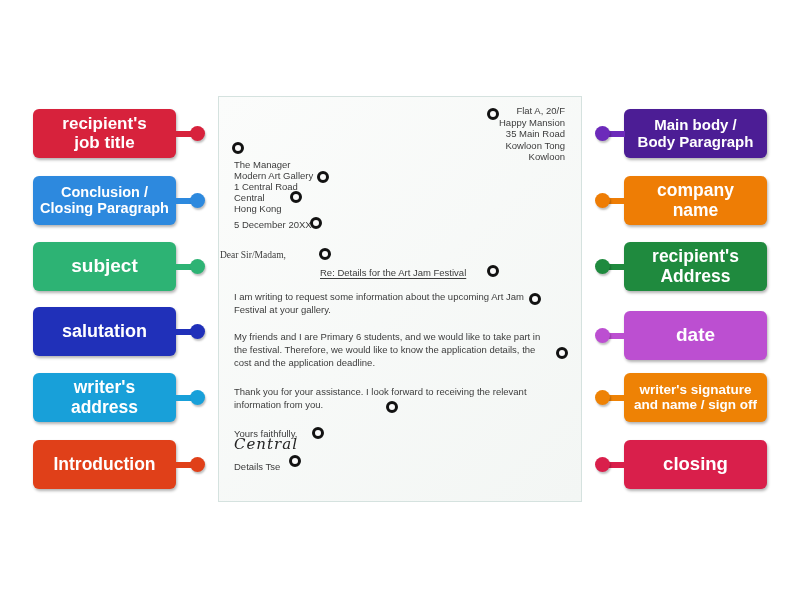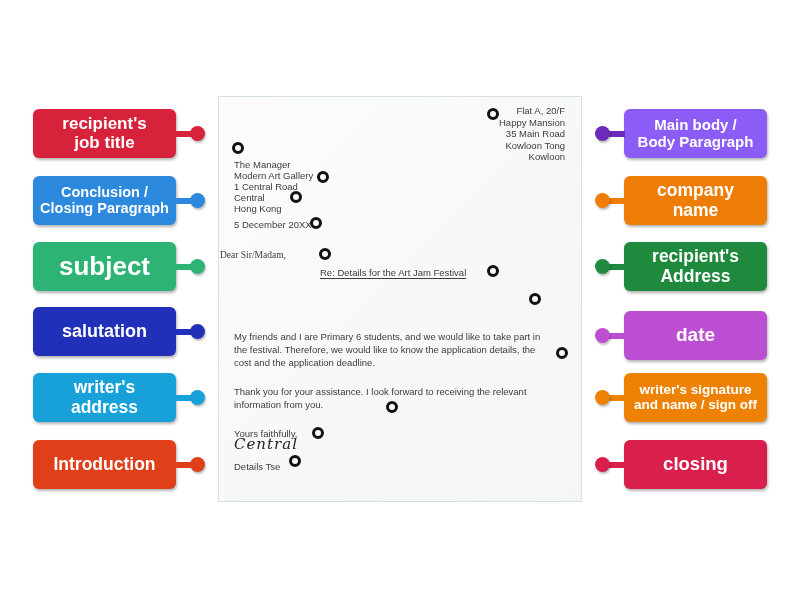--- a/index.html
+++ b/index.html
@@ -68,41 +68,42 @@
 Kowloon Tong
 Kowloon</div>
   <div class="doc-text recipient-address">The Manager
 Modern Art Gallery
 1 Central Road
 Central
 Hong Kong</div>
   <div class="doc-text date-line">5 December 20XX</div>
   <div class="doc-text salutation-line">Dear Sir/Madam,</div>
   <div class="doc-text subject-line">Re: Details for the Art Jam Festival</div>
+  <div class="doc-text para para-0">I am writing to request some information about the upcoming Art Jam Festival at your gallery.</div>
   <div class="doc-text para para-1">My friends and I are Primary 6 students, and we would like to take part in the festival. Therefore, we would like to know the application details, the cost and the application deadline.</div>
   <div class="doc-text para para-2">Thank you for your assistance. I look forward to receiving the relevant information from you.</div>
   <div class="doc-text closing-line">Yours faithfully,</div>
   <div class="signature-line doc-text">Central</div>
   <div class="doc-text signer-line">Details Tse</div>
 </div>
 
 <div id="left-col">
     <div class="card left" style="top: 109px; left: 33px; background: rgb(215, 34, 60); font-size: 17px;">
     <span class="card-text">recipient's
 job title</span>
     <span class="stub" style="background: rgb(215, 34, 60);"></span>
     <span class="dot" style="background: rgb(215, 34, 60);"></span>
   </div>
     <div class="card left" style="top: 176px; left: 33px; background: rgb(45, 137, 222); font-size: 14.5px;">
     <span class="card-text">Conclusion /
 Closing Paragraph</span>
     <span class="stub" style="background: rgb(45, 137, 222);"></span>
     <span class="dot" style="background: rgb(45, 137, 222);"></span>
   </div>
-    <div class="card left" style="top: 242px; left: 33px; background: rgb(45, 179, 116); font-size: 26px;">
+    <div class="card left" style="top: 242px; left: 33px; background: rgb(45, 179, 116); font-size: 19px;">
     <span class="card-text">subject</span>
     <span class="stub" style="background: rgb(45, 179, 116);"></span>
     <span class="dot" style="background: rgb(45, 179, 116);"></span>
   </div>
     <div class="card left" style="top: 307px; left: 33px; background: rgb(32, 48, 185); font-size: 18px;">
     <span class="card-text">salutation</span>
     <span class="stub" style="background: rgb(32, 48, 185);"></span>
     <span class="dot" style="background: rgb(32, 48, 185);"></span>
   </div>
     <div class="card left" style="top: 373px; left: 33px; background: rgb(24, 160, 217); font-size: 17.5px;">
@@ -111,21 +112,21 @@
     <span class="stub" style="background: rgb(24, 160, 217);"></span>
     <span class="dot" style="background: rgb(24, 160, 217);"></span>
   </div>
     <div class="card left" style="top: 440px; left: 33px; background: rgb(224, 64, 25); font-size: 17.5px;">
     <span class="card-text">Introduction</span>
     <span class="stub" style="background: rgb(224, 64, 25);"></span>
     <span class="dot" style="background: rgb(224, 64, 25);"></span>
   </div>
   </div>
 <div id="right-col">
-    <div class="card right" style="top: 109px; left: 624px; background: #8b5cf6; font-size: 15px;">
+    <div class="card right" style="top: 109px; left: 624px; background: #4c1d95; font-size: 15px;">
     <span class="card-text">Main body /
 Body Paragraph</span>
     <span class="stub" style="background: rgb(108, 42, 186);"></span>
     <span class="dot" style="background: rgb(108, 42, 186);"></span>
   </div>
     <div class="card right" style="top: 176px; left: 624px; background: rgb(238, 125, 5); font-size: 17.5px;">
     <span class="card-text">company
 name</span>
     <span class="stub" style="background: rgb(238, 125, 5);"></span>
     <span class="dot" style="background: rgb(238, 125, 5);"></span>

